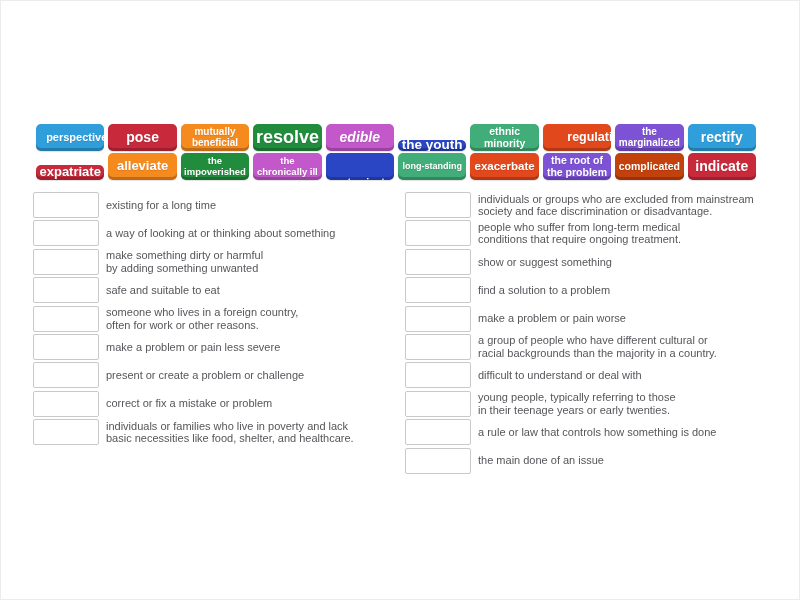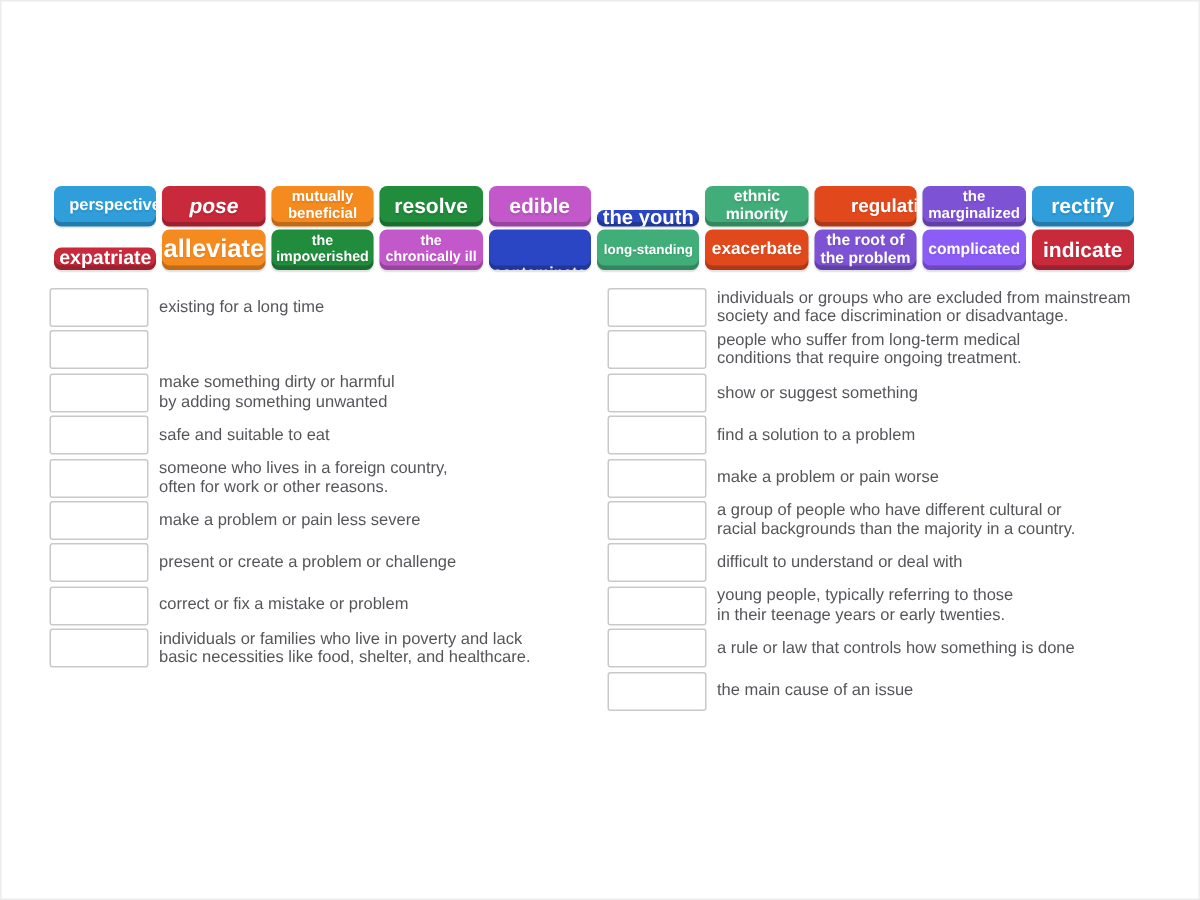--- a/index.html
+++ b/index.html
@@ -81,32 +81,32 @@
 </style>
 </head>
 <body>
 
 <div class="page-frame"></div>
 
 <div class="tile-board">
     <div class="tile" style="background: rgb(47, 158, 219); padding-left: 16px;">
       <span class="tile-label" style="font-size: 11px;">perspective</span>
     </div>
-    <div class="tile" style="background: rgb(200, 41, 59); font-style: italic;">
+    <div class="tile" style="background: rgb(200, 41, 59);">
       <span class="tile-label" style="font-size: 14px;">pose</span>
     </div>
     <div class="tile" style="background: rgb(245, 138, 31);">
       <span class="tile-label" style="font-size: 10px;">mutually
 beneficial</span>
     </div>
     <div class="tile" style="background: rgb(33, 140, 60);">
-      <span class="tile-label" style="font-size: 14px;">resolve</span>
+      <span class="tile-label" style="font-size: 18px;">resolve</span>
     </div>
     <div class="tile" style="background: rgb(194, 88, 202);">
-      <span class="tile-label" style="font-size: 14px;">edible</span>
+      <span class="tile-label" style="font-size: 14px; font-style: italic;">edible</span>
     </div>
     <div class="tile" style="background: rgb(42, 70, 196); margin-top: 16px;">
       <span class="tile-label" style="font-size: 13.5px;">the youth</span>
     </div>
     <div class="tile" style="background: rgb(65, 173, 121);">
       <span class="tile-label" style="font-size: 10.5px;">ethnic
 minority</span>
     </div>
     <div class="tile" style="background: rgb(225, 73, 29);">
       <span class="tile-label" style="font-size: 12.5px; padding-left: 41px;">regulation</span>
@@ -115,21 +115,21 @@
       <span class="tile-label" style="font-size: 10px;">the
 marginalized</span>
     </div>
     <div class="tile" style="background: rgb(47, 158, 219);">
       <span class="tile-label" style="font-size: 14px;">rectify</span>
     </div>
     <div class="tile" style="background: rgb(200, 41, 59); margin-top: 12px;">
       <span class="tile-label" style="font-size: 13px;">expatriate</span>
     </div>
     <div class="tile" style="background: rgb(245, 138, 31);">
-      <span class="tile-label" style="font-size: 17px;">alleviate</span>
+      <span class="tile-label" style="font-size: 13px;">alleviate</span>
     </div>
     <div class="tile" style="background: rgb(33, 140, 60);">
       <span class="tile-label" style="font-size: 9.5px;">the
 impoverished</span>
     </div>
     <div class="tile" style="background: rgb(194, 88, 202);">
       <span class="tile-label" style="font-size: 9.5px;">the
 chronically ill</span>
     </div>
     <div class="tile" style="background: rgb(42, 70, 196);">
@@ -138,35 +138,36 @@
     <div class="tile" style="background: rgb(65, 173, 121);">
       <span class="tile-label" style="font-size: 9px;">long-standing</span>
     </div>
     <div class="tile" style="background: rgb(225, 73, 29);">
       <span class="tile-label" style="font-size: 11.5px;">exacerbate</span>
     </div>
     <div class="tile" style="background: rgb(125, 82, 212);">
       <span class="tile-label" style="font-size: 10.5px;">the root of
 the problem</span>
     </div>
-    <div class="tile" style="background: #8b5cf6;">
+    <div class="tile" style="background: #c2410c;">
       <span class="tile-label" style="font-size: 10.5px;">complicated</span>
     </div>
     <div class="tile" style="background: rgb(200, 41, 59);">
       <span class="tile-label" style="font-size: 14px;">indicate</span>
     </div>
   </div>
 
 <div class="def-col left">
     <div class="def-row">
       <div class="slot"></div>
       <div class="def-text">existing for a long time</div>
     </div>
     <div class="def-row">
       <div class="slot"></div>
+      <div class="def-text">a way of looking at or thinking about something</div>
     </div>
     <div class="def-row">
       <div class="slot"></div>
       <div class="def-text">make something dirty or harmful
 by adding something unwanted</div>
     </div>
     <div class="def-row">
       <div class="slot"></div>
       <div class="def-text">safe and suitable to eat</div>
     </div>
@@ -229,15 +230,15 @@
       <div class="slot"></div>
       <div class="def-text">young people, typically referring to those
 in their teenage years or early twenties.</div>
     </div>
     <div class="def-row">
       <div class="slot"></div>
       <div class="def-text">a rule or law that controls how something is done</div>
     </div>
     <div class="def-row">
       <div class="slot"></div>
-      <div class="def-text">the main cause of an issue</div>
+      <div class="def-text">the main done of an issue</div>
     </div>
   </div>
 
 </body></html>

